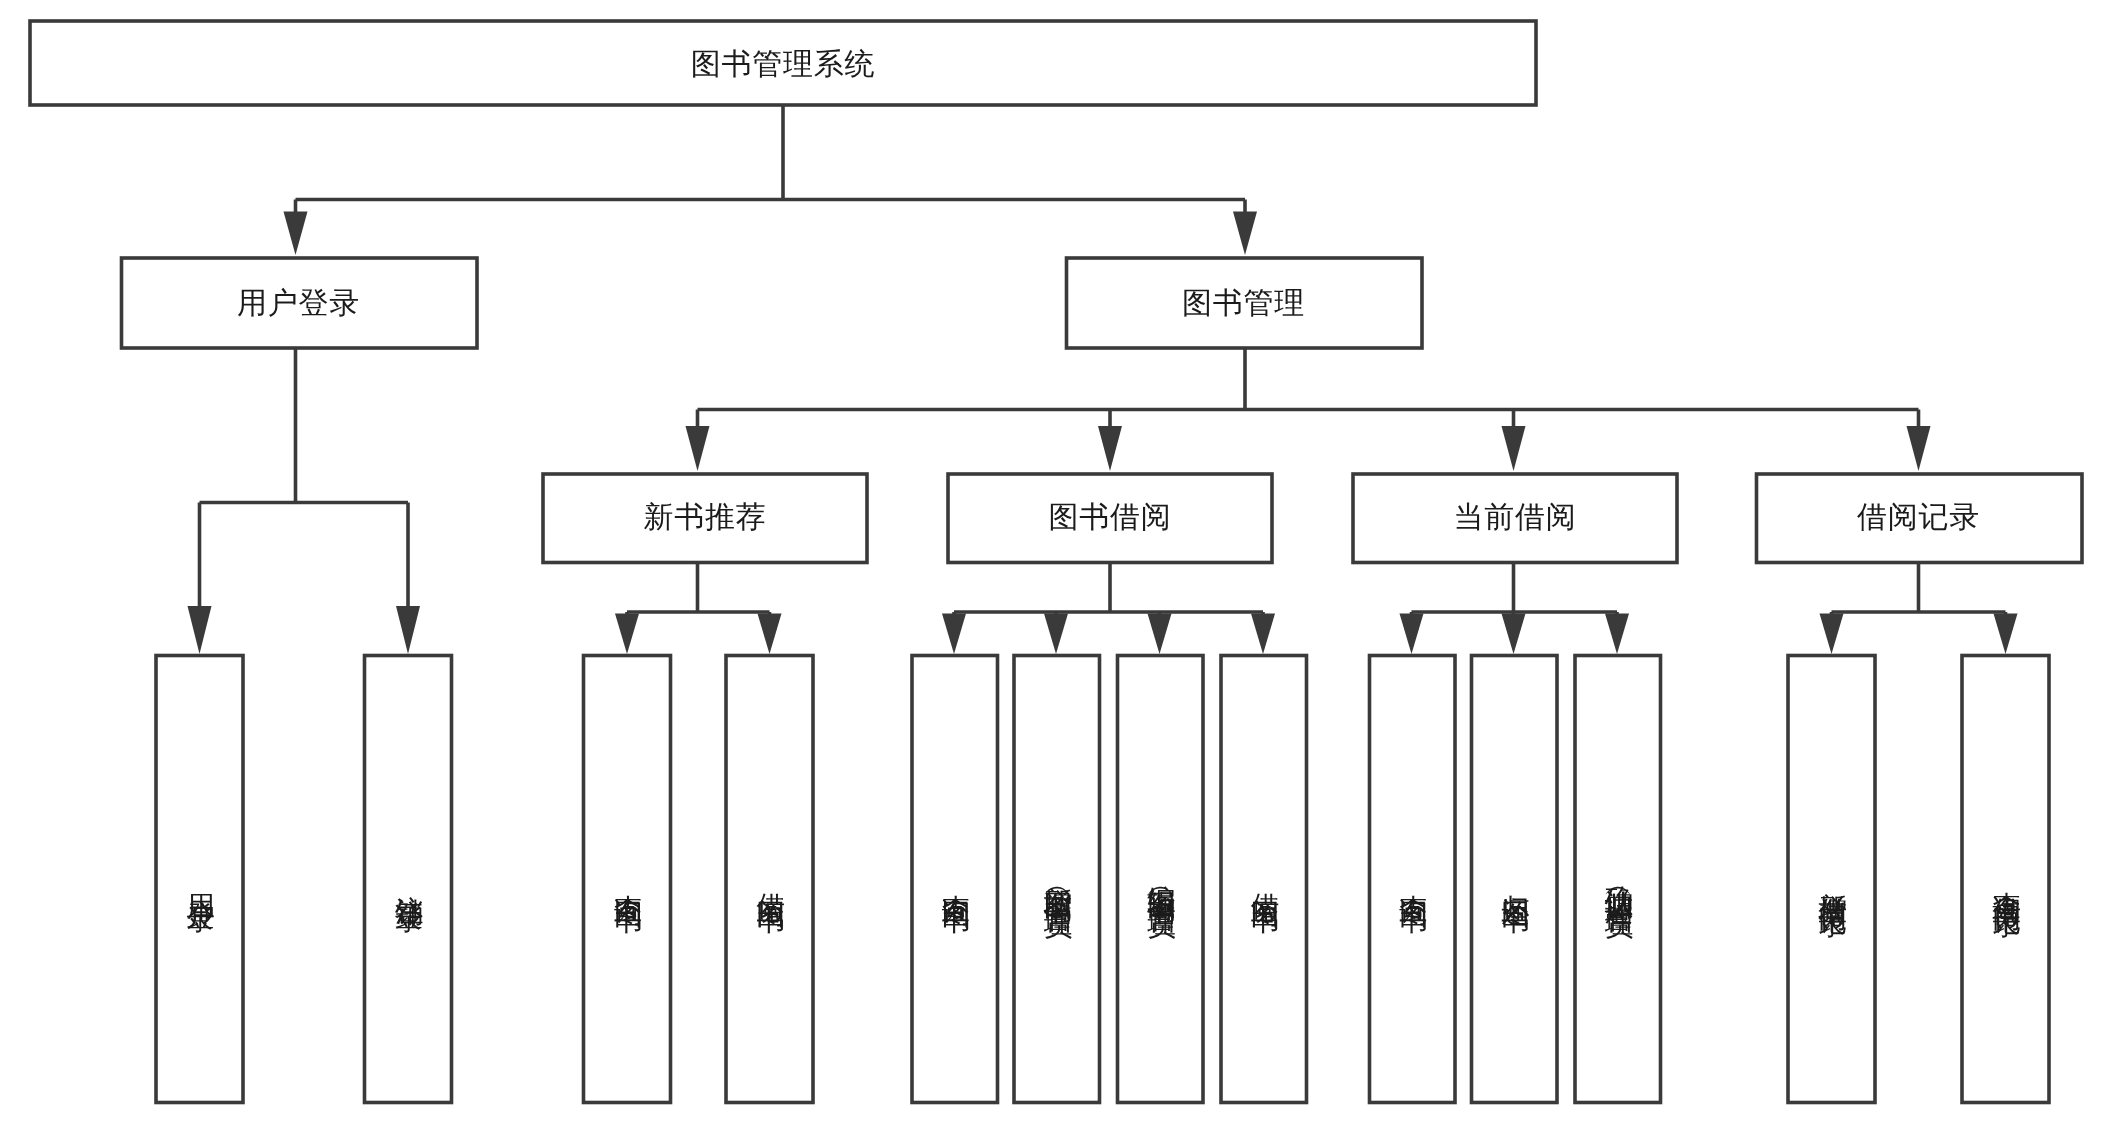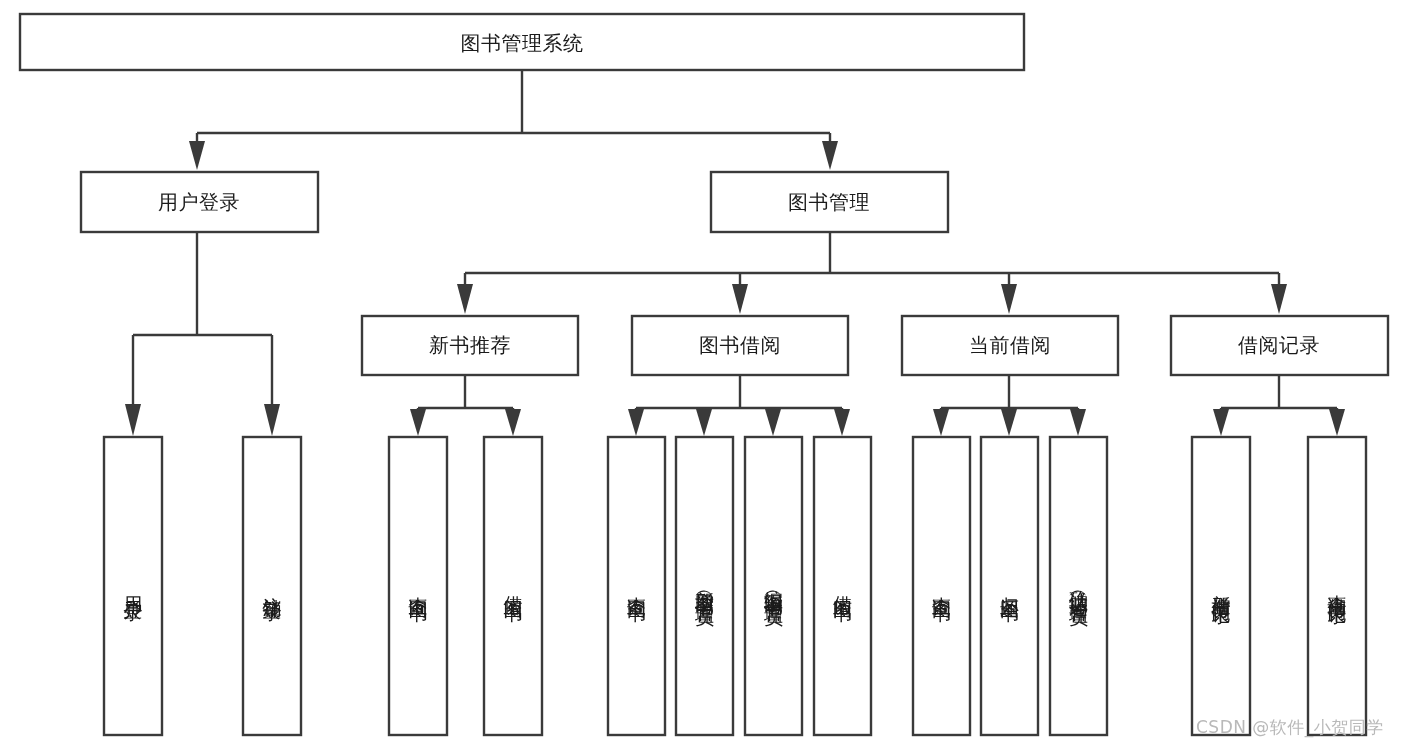--- a/index.html
+++ b/index.html
@@ -209,15 +209,14 @@
   <div class="leaf-label" style="left:745px; top:437px; width:57px; height:298px;">编辑图书（管理员）</div>
   <div class="leaf-label" style="left:814px; top:437px; width:57px; height:298px;">借阅图书</div>
 
   <div class="leaf-label" style="left:913px; top:437px; width:57px; height:298px;">查询图书</div>
   <div class="leaf-label" style="left:981px; top:437px; width:57px; height:298px;">归还图书</div>
   <div class="leaf-label" style="left:1050px; top:437px; width:57px; height:298px;">确认归还（管理员）</div>
 
   <div class="leaf-label" style="left:1192px; top:437px; width:58px; height:298px;">新增借阅记录</div>
   <div class="leaf-label" style="left:1308px; top:437px; width:58px; height:298px;">查询借阅记录</div>
 
-  <div class="watermark" style="left:1196px; top:716px;">CSDN @软件_小贺同学</div>
 
 </div>
 
 </body></html>

